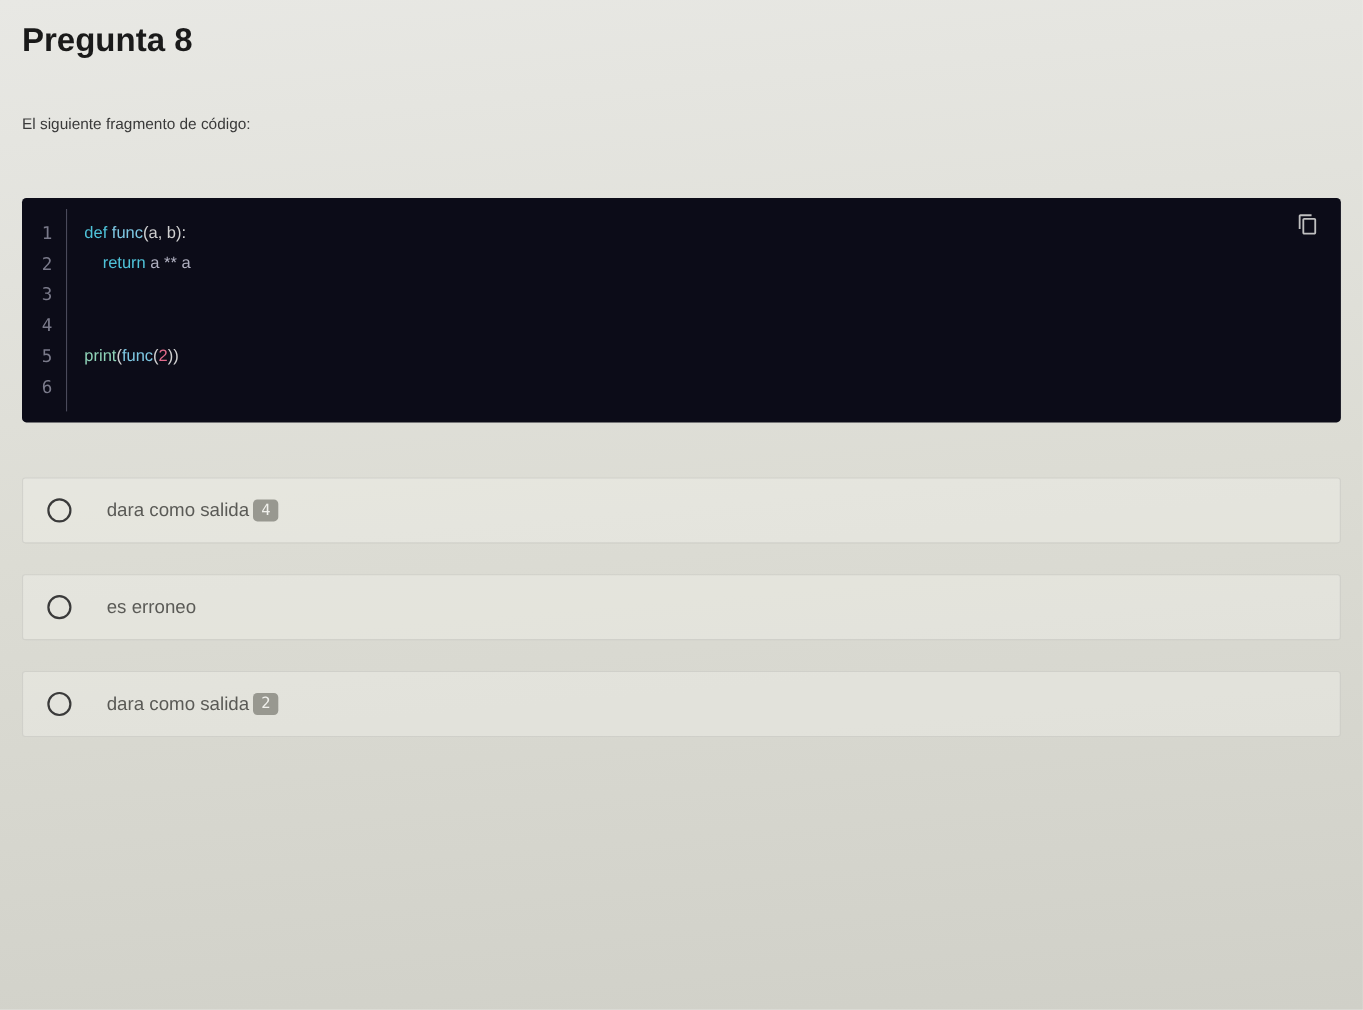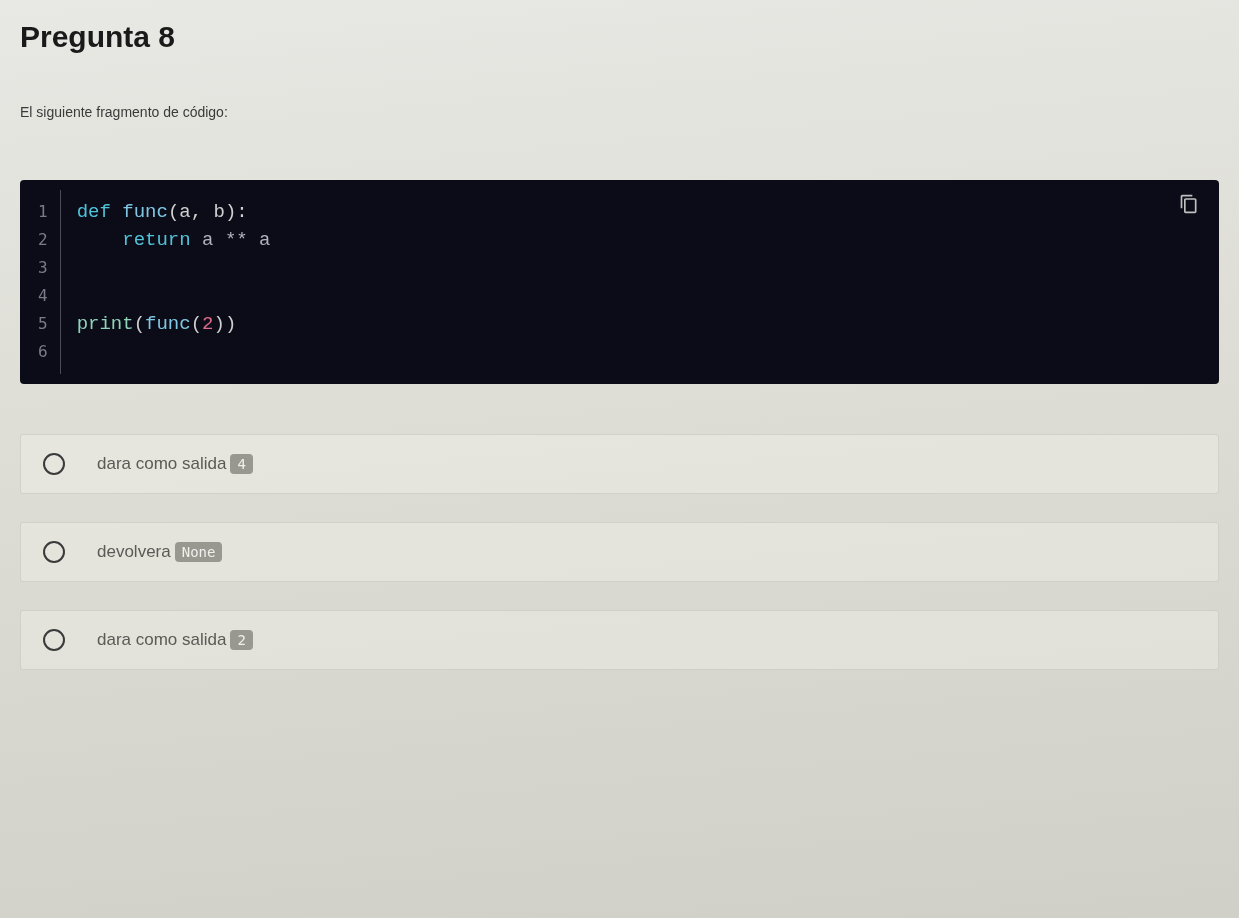--- a/index.html
+++ b/index.html
@@ -38,22 +38,22 @@
       border-right: 1px solid #4a4a5a;
       color: #7a7a8a;
       font-family: 'Consolas', 'Monaco', monospace;
       font-size: 16px;
       line-height: 28px;
       text-align: right;
       user-select: none;
     }
     .code-content {
       padding: 8px 16px;
-      font-family: Liberation Mono, monospace;
-      font-size: 19px;
+      font-family: Liberation Sans, sans-serif;
+      font-size: 15px;
       line-height: 28px;
       color: #d0d0d0;
       white-space: pre;
     }
     .kw { color: #4fc3d9; }
     .fn { color: #7ec8e3; }
     .var { color: #b0b0c0; }
     .punc { color: #d0d0d0; }
     .call { color: #8fd3b8; }
     .num { color: #e06a8a; }
@@ -143,28 +143,27 @@
 <div class="options">
 
   <label class="option">
     <span class="radio"></span>
     <span class="option-label">
       <span>dara como salida</span>
       <span class="inline-badge">4</span>
     </span>
   </label>
 
-
   <label class="option">
     <span class="radio"></span>
     <span class="option-label">
-      <span>devolvera</span>
-      <span class="inline-badge">None</span>
+      <span>es erroneo</span>
     </span>
   </label>
+
 
   <label class="option">
     <span class="radio"></span>
     <span class="option-label">
       <span>dara como salida</span>
       <span class="inline-badge">2</span>
     </span>
   </label>
 
 </div>

